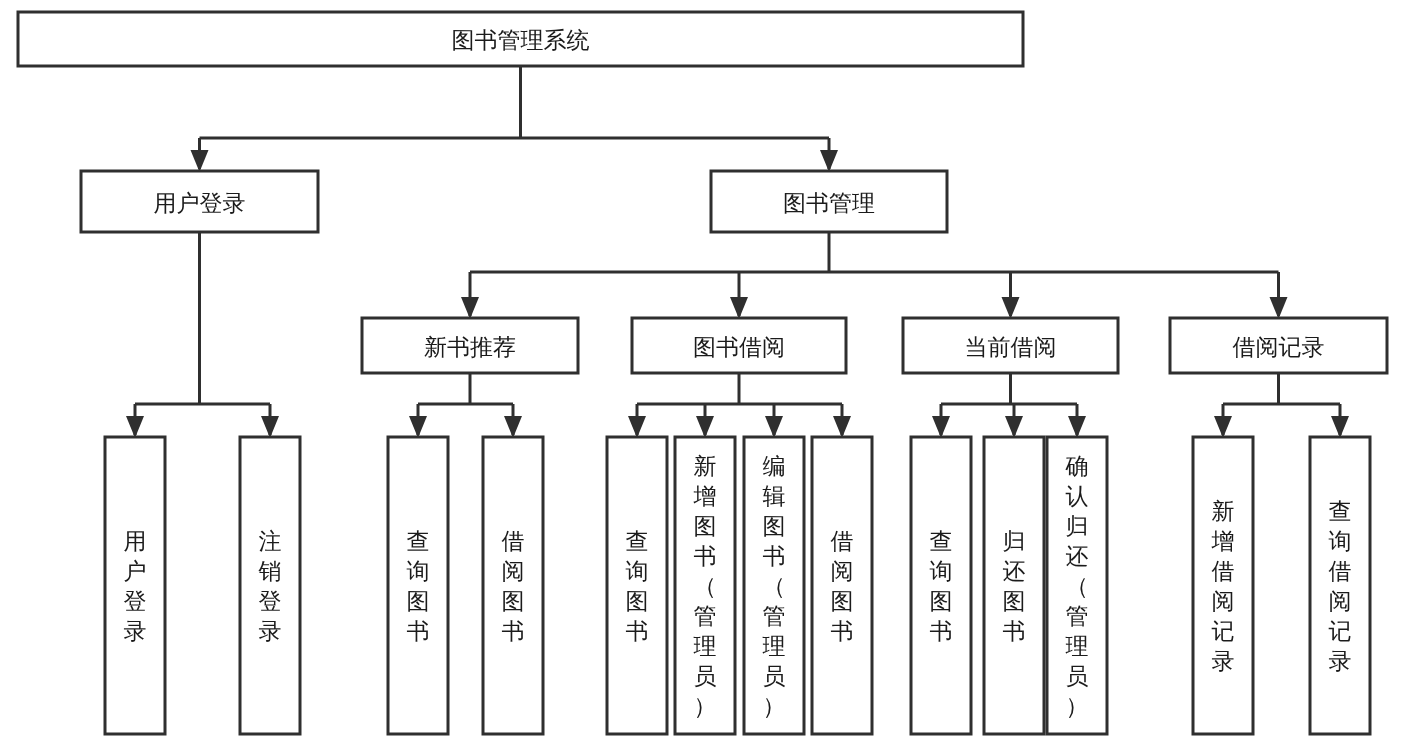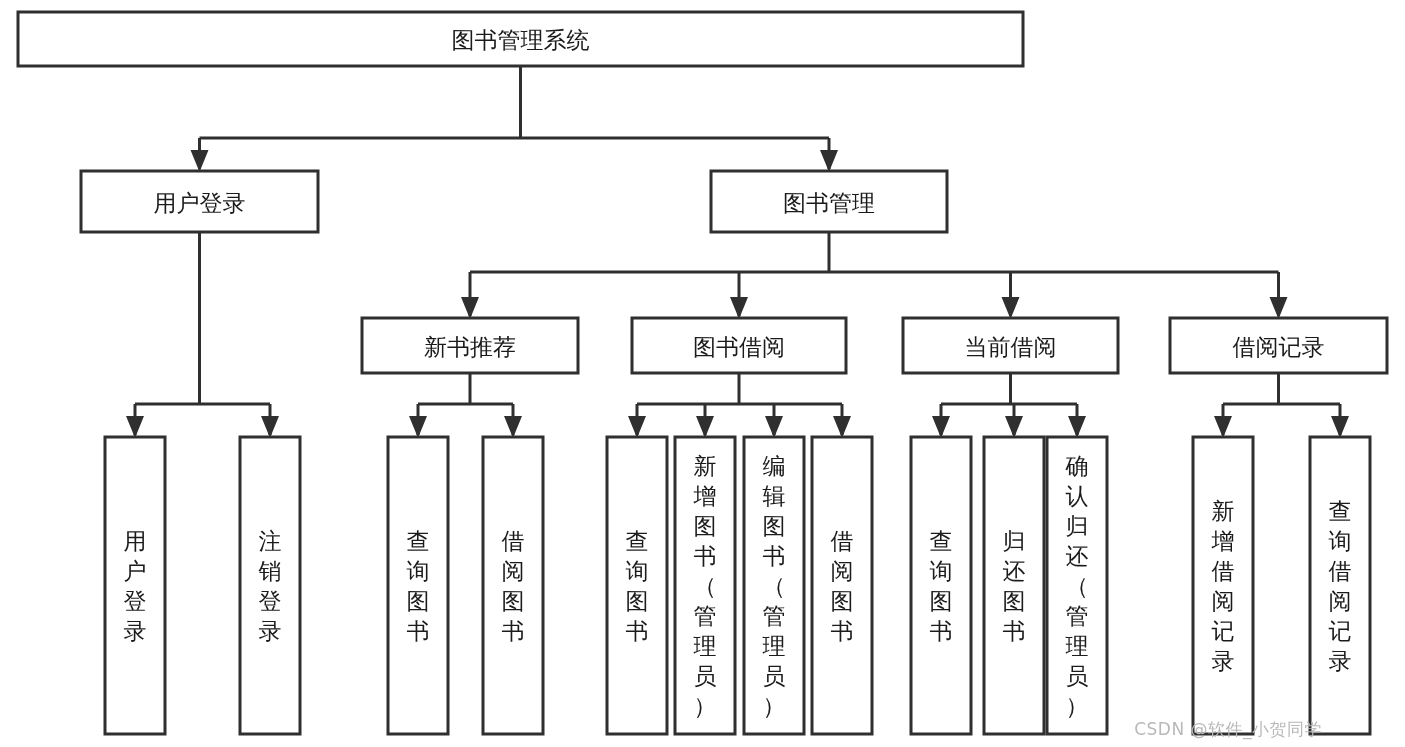--- a/index.html
+++ b/index.html
@@ -196,14 +196,13 @@
       </g>
       <g>
         <rect x="1193" y="437" width="60" height="297" class="node-rect"></rect>
         <text x="1223" class="node-label-v"><tspan x="1223" y="518.9">新</tspan><tspan x="1223" y="548.9">增</tspan><tspan x="1223" y="578.9">借</tspan><tspan x="1223" y="608.9">阅</tspan><tspan x="1223" y="638.9">记</tspan><tspan x="1223" y="668.9">录</tspan></text>
       </g>
       <g>
         <rect x="1310" y="437" width="60" height="297" class="node-rect"></rect>
         <text x="1340" class="node-label-v"><tspan x="1340" y="518.9">查</tspan><tspan x="1340" y="548.9">询</tspan><tspan x="1340" y="578.9">借</tspan><tspan x="1340" y="608.9">阅</tspan><tspan x="1340" y="638.9">记</tspan><tspan x="1340" y="668.9">录</tspan></text>
       </g>
     </svg>
-  <div class="watermark">CSDN @软件_小贺同学</div>
 </div>
 
 </body></html>

